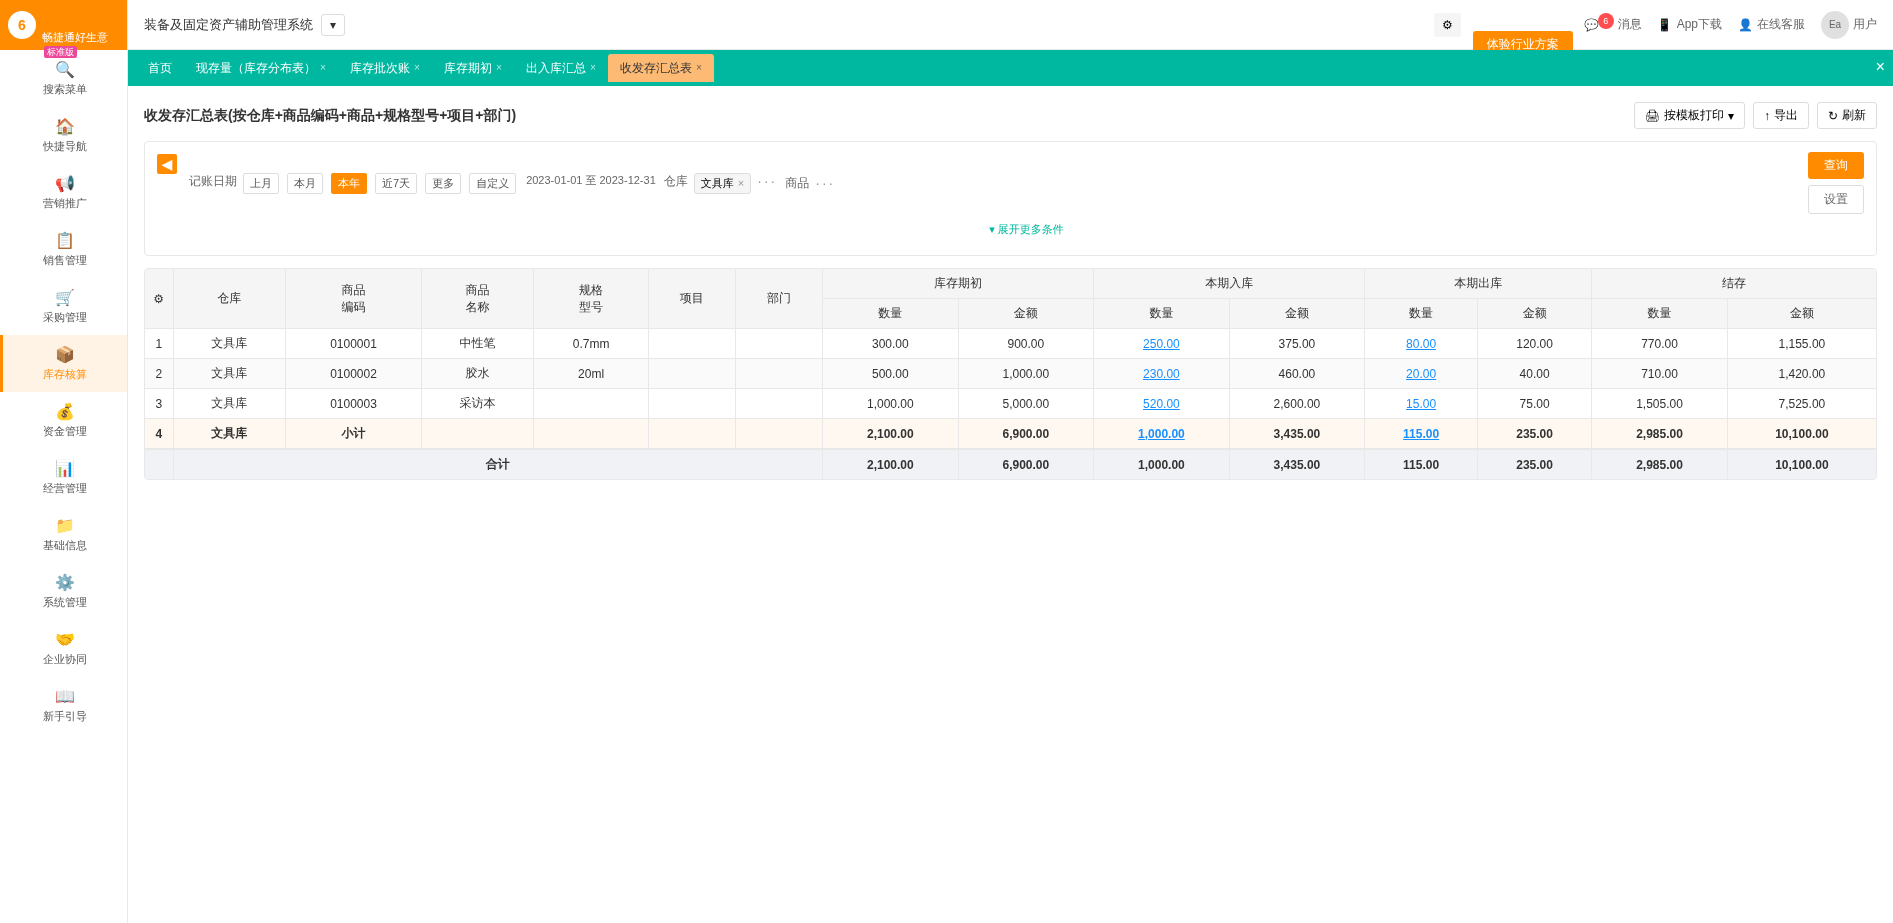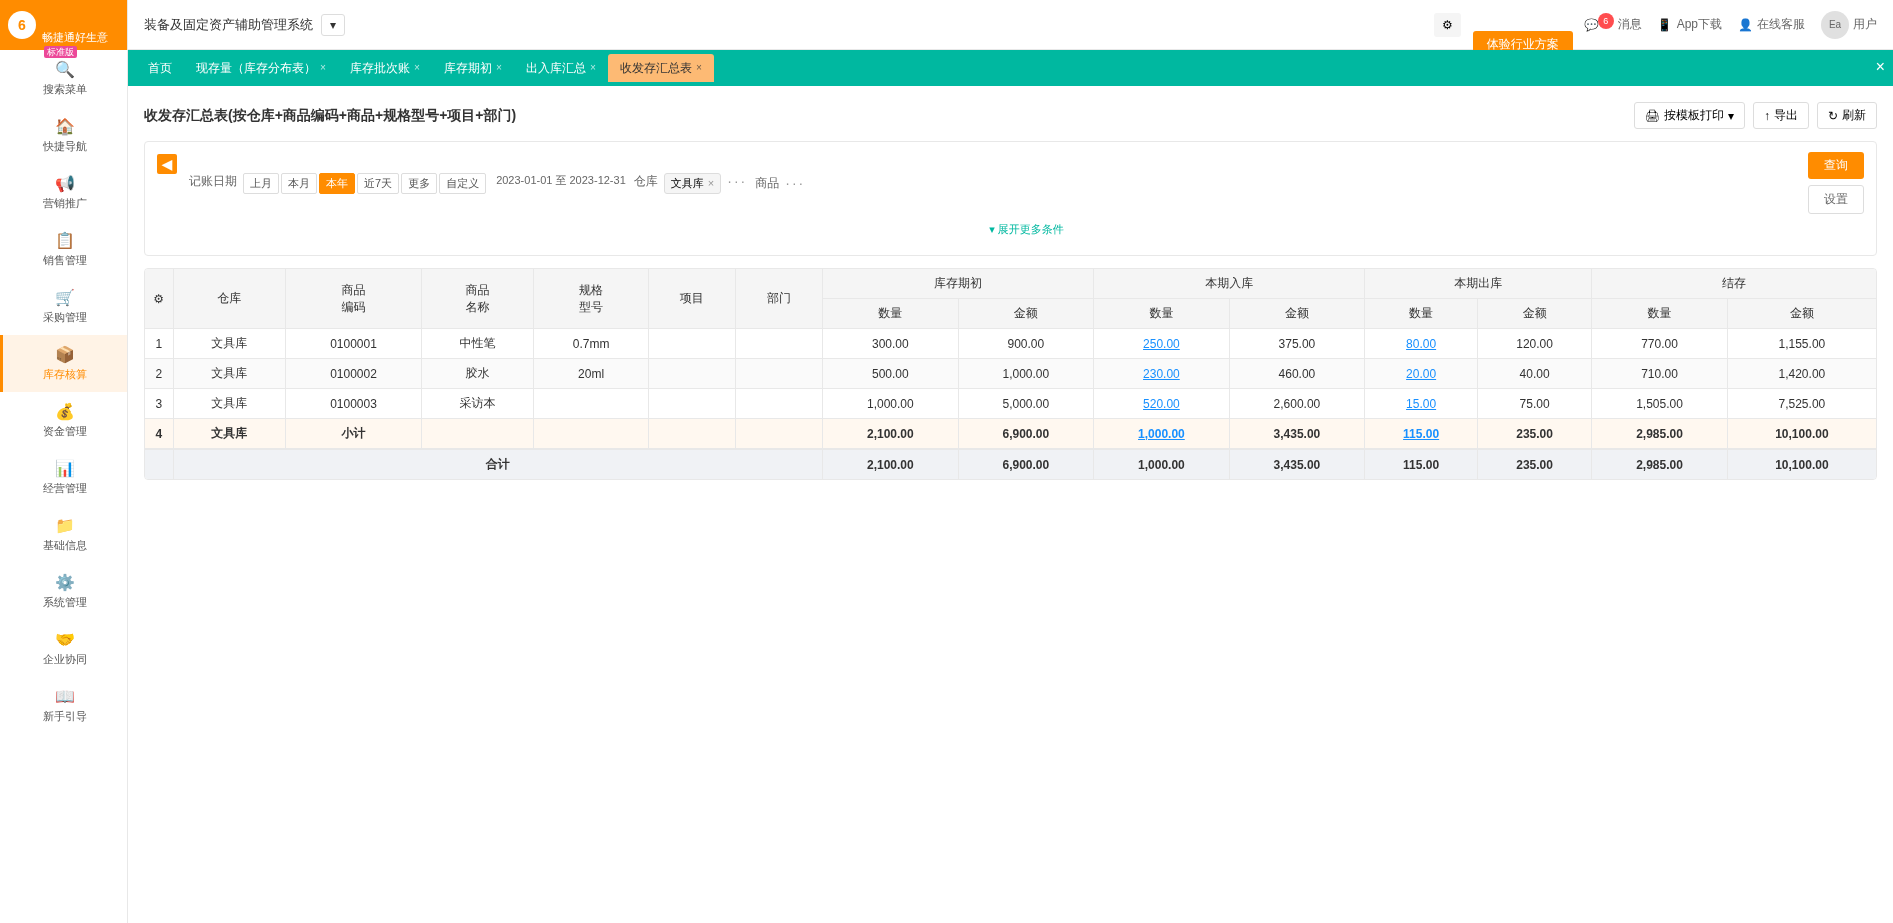--- a/index.html
+++ b/index.html
@@ -47,21 +47,21 @@
     .btn-print { border: 1px solid #ddd; background: #fff; border-radius: 3px; padding: 4px 10px; font-size: 12px; cursor: pointer; display: flex; align-items: center; gap: 4px; }
     .btn-export { border: 1px solid #ddd; background: #fff; border-radius: 3px; padding: 4px 10px; font-size: 12px; cursor: pointer; display: flex; align-items: center; gap: 4px; }
     .btn-refresh { border: 1px solid #ddd; background: #fff; border-radius: 3px; padding: 4px 10px; font-size: 12px; cursor: pointer; display: flex; align-items: center; gap: 4px; }
 
     
     .filter-bar { background: #fff; border: 1px solid #e8e8e8; border-radius: 4px; padding: 10px 12px; margin-bottom: 12px; display: flex; align-items: flex-start; gap: 12px; }
     .filter-toggle { background: #ff8c00; color: #fff; border: none; border-radius: 2px; width: 20px; height: 20px; cursor: pointer; font-size: 14px; display: flex; align-items: center; justify-content: center; flex-shrink: 0; margin-top: 2px; }
     .filter-row { flex: 1; display: flex; flex-wrap: wrap; gap: 8px; align-items: center; }
     .filter-group { display: flex; gap: 6px; }
     .filter-label { color: #666; font-size: 12px; white-space: nowrap; }
-    .date-btns { display: flex; gap: 2px; align-items: center; }
+    .date-btns { display: flex; gap: 8px; align-items: center; }
     .date-btn { padding: 2px 6px; border: 1px solid #ddd; border-radius: 2px; cursor: pointer; font-size: 11px; background: #fff; color: #555; }
     .date-btn.active { background: #ff8c00; color: #fff; border-color: #ff8c00; }
     .date-range { color: #666; font-size: 11px; margin-left: 4px; }
     .filter-tag { display: inline-flex; align-items: center; gap: 4px; background: #f5f5f5; border: 1px solid #ddd; border-radius: 3px; padding: 2px 6px; font-size: 11px; }
     .filter-tag-close { cursor: pointer; color: #999; }
     .filter-dots { color: #999; cursor: pointer; font-size: 14px; letter-spacing: 2px; }
     .expand-btn { color: #00b8a0; cursor: pointer; font-size: 11px; background: none; border: none; display: flex; align-items: center; gap: 3px; }
 
     
     .table-container { border: 1px solid #e8e8e8; border-radius: 4px; overflow: auto; }

